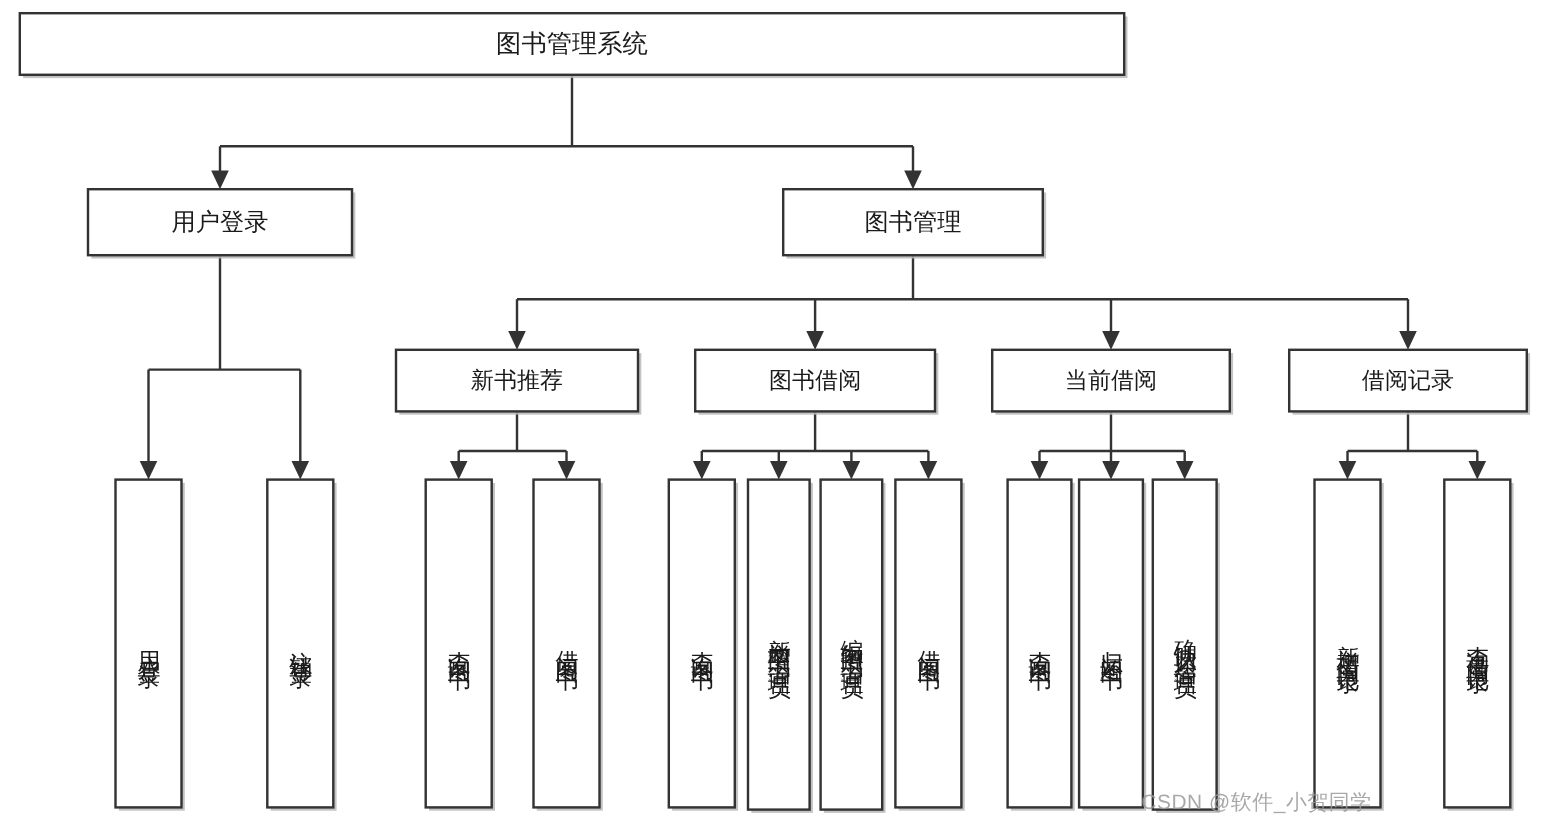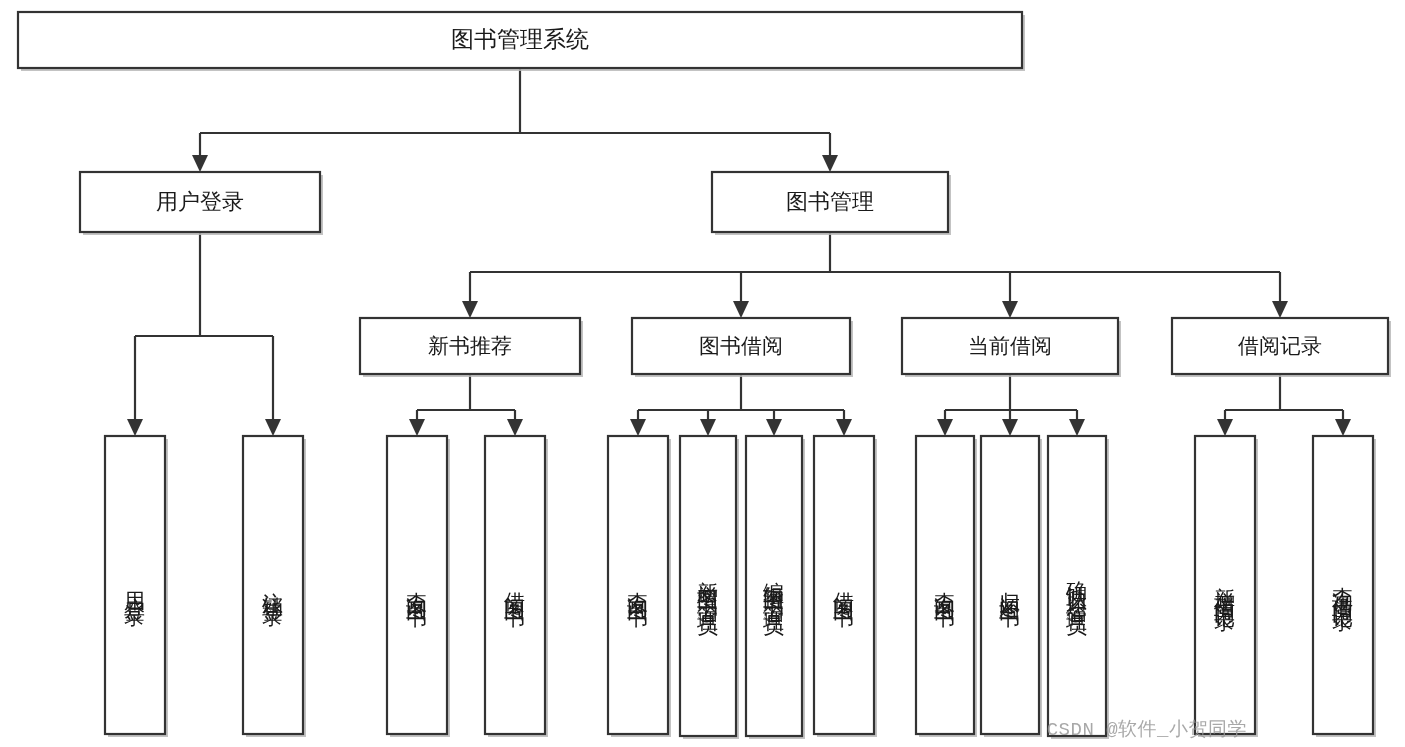--- a/index.html
+++ b/index.html
@@ -77,21 +77,21 @@
     line-height: 1.0;
     letter-spacing: 5px;
     color: #1a1a1a;
     white-space: nowrap;
     text-align: center;
   }
   .watermark {
     position: absolute;
     right: 10px;
     bottom: 5px;
-    font-family: Liberation Mono, monospace;
+    font-family: Liberation Sans, sans-serif;
     font-size: 19px;
     color: #9a9a9a;
     opacity: 0.85;
     white-space: nowrap;
     letter-spacing: 0.5px;
   }
 </style>
 </head>
 <body>
 

